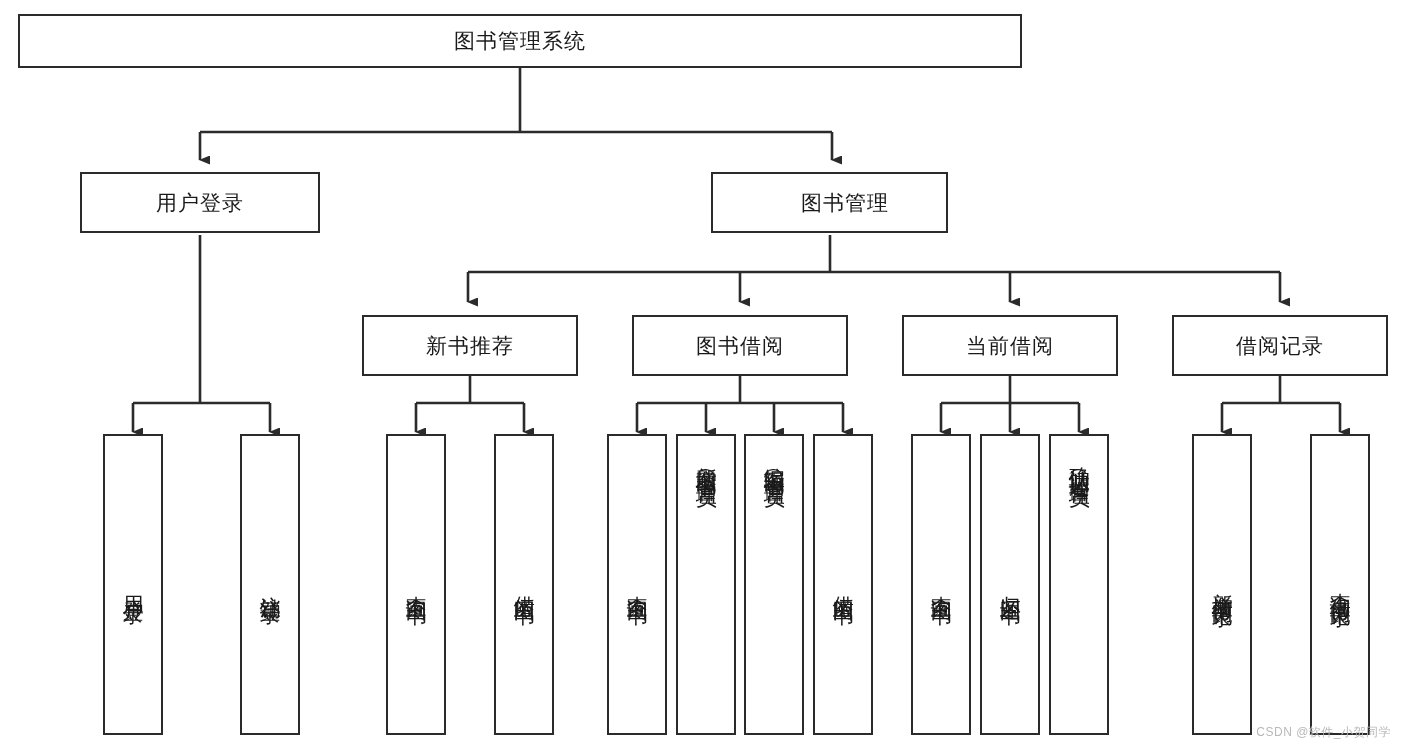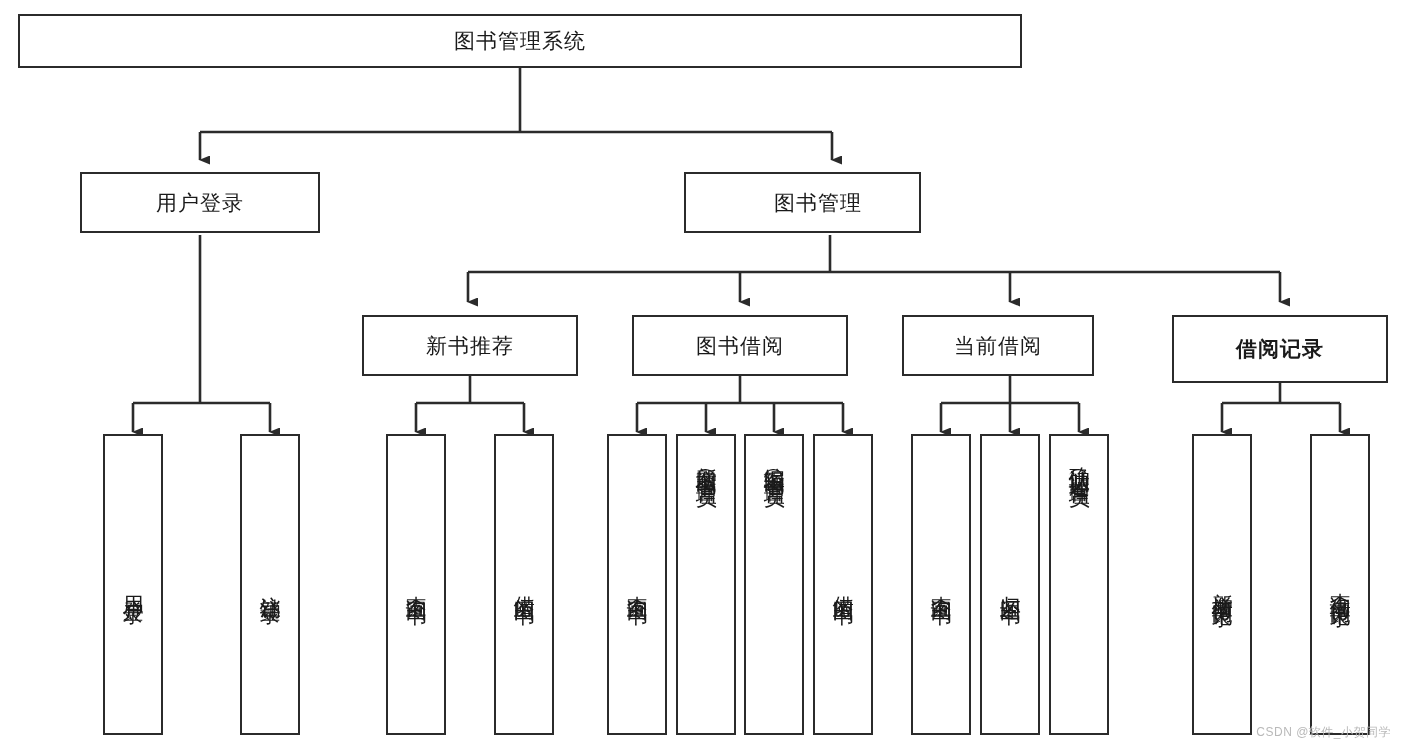--- a/index.html
+++ b/index.html
@@ -123,34 +123,34 @@
     </g>
   </svg>
 
   <div class="node node-h" style="left:18px; top:14px; width:1004px; height:54px;text-align:center;">
     <span>图书管理系统</span>
   </div>
 
   <div class="node node-h" style="left:80px; top:172px; width:240px; height:61px;">
     <span>用户登录</span>
   </div>
-  <div class="node node-h" style="left:684px; top:172px; width:237px; height:61px;padding-left:31px;">
+  <div class="node node-h" style="left:711px; top:172px; width:237px; height:61px;padding-left:31px;">
     <span>图书管理</span>
   </div>
 
   <div class="node node-h" style="left:632px; top:315px; width:216px; height:61px;">
     <span>图书借阅</span>
   </div>
   <div class="node node-h" style="left:362px; top:315px; width:216px; height:61px;">
     <span>新书推荐</span>
   </div>
-  <div class="node node-h" style="left:902px; top:315px; width:192px; height:61px;">
+  <div class="node node-h" style="left:902px; top:315px; width:216px; height:61px;">
     <span>当前借阅</span>
   </div>
-  <div class="node node-h" style="left:1172px; top:315px; width:216px; height:68px;font-weight:bold;">
+  <div class="node node-h" style="left:1172px; top:315px; width:216px; height:61px;">
     <span>借阅记录</span>
   </div>
 
   <div class="node node-v center" style="left:103px; top:434px; width:60px; height:301px;">
     <span>用户登录</span>
   </div>
   <div class="node node-v center" style="left:240px; top:434px; width:60px; height:301px;">
     <span>注销登录</span>
   </div>
 

